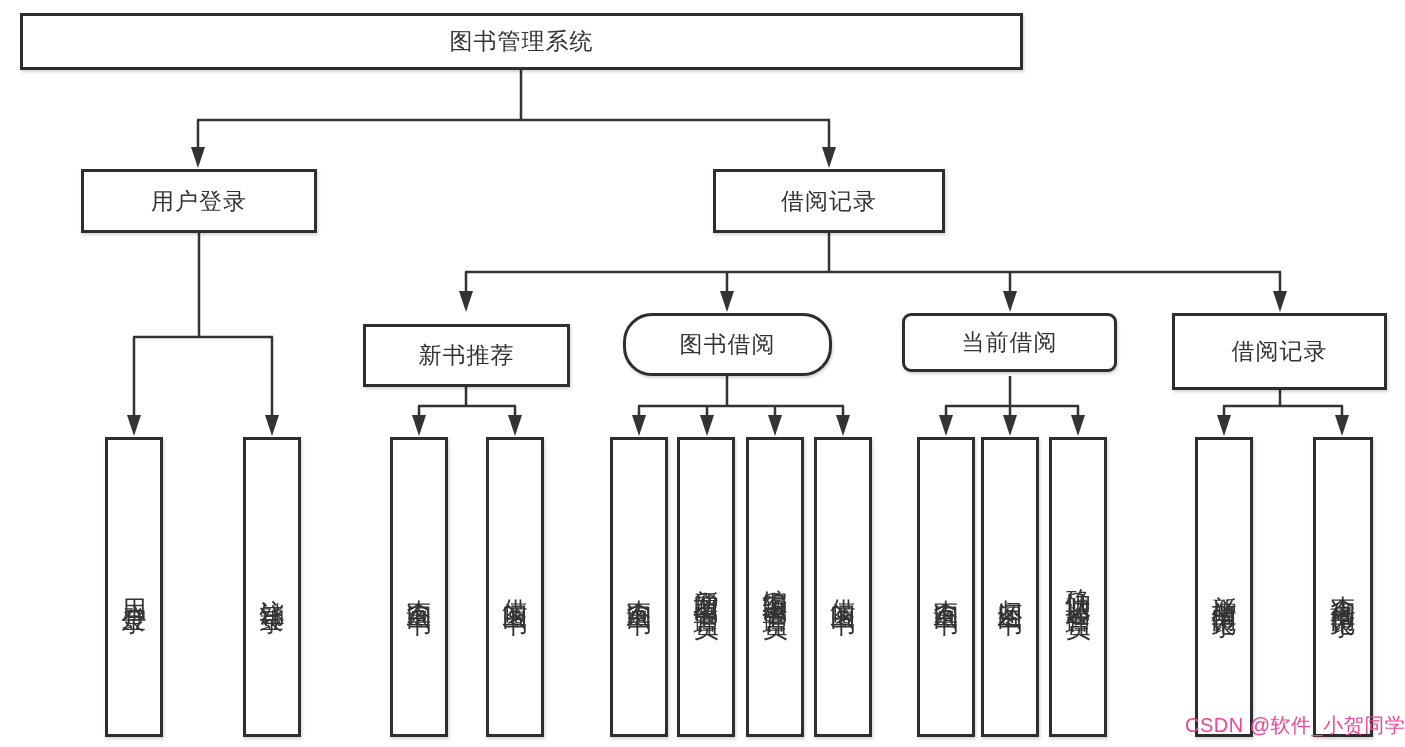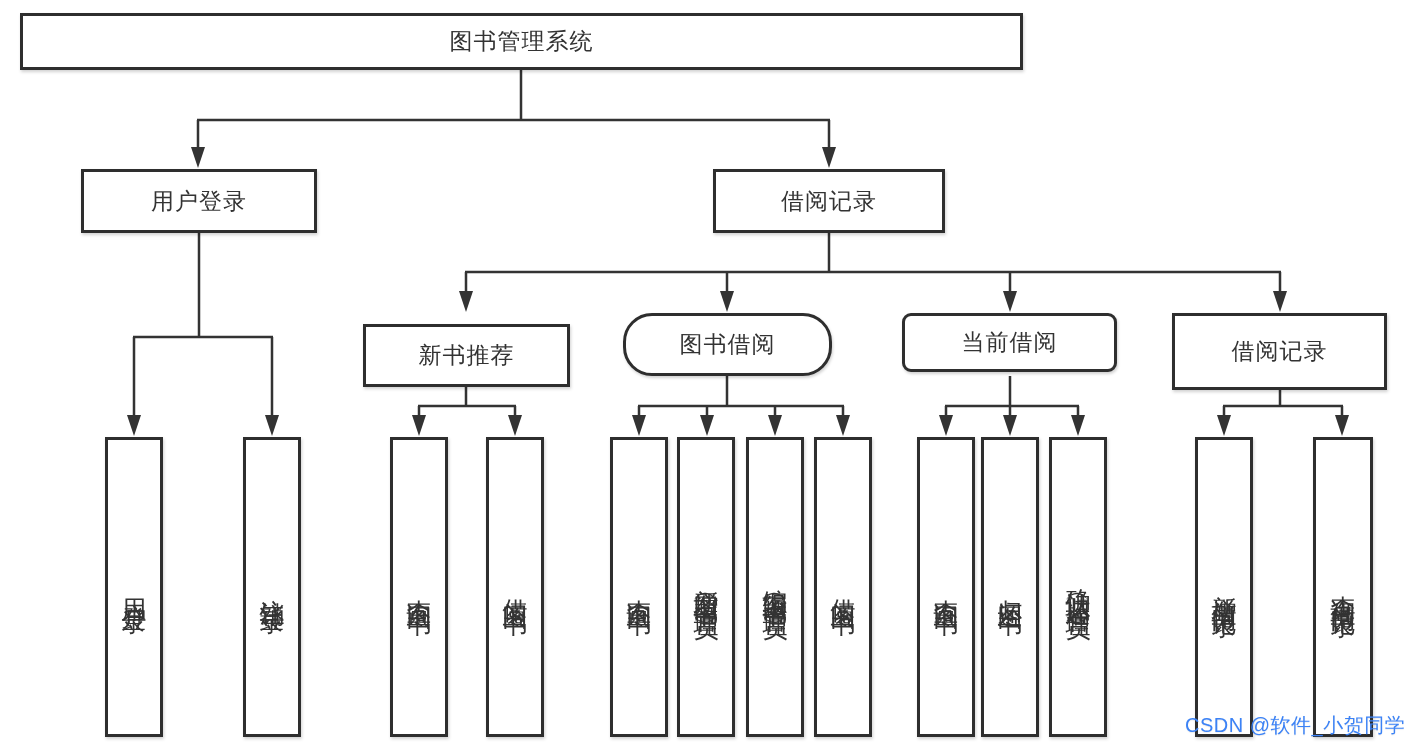--- a/index.html
+++ b/index.html
@@ -43,21 +43,21 @@
     text-orientation: mixed;
     font-size: 25px;
     letter-spacing: 4px;
     line-height: 1;
   }
   #watermark {
     position: absolute;
     left: 1185px;
     top: 712px;
     width: 215px;
-    color: #3b82f6;
+    color: #ec4899;
     font-size: 20px;
     letter-spacing: 0.5px;
     z-index: 3;
     white-space: nowrap;
     text-shadow: 0 1px 1px rgba(0,0,0,0.08);
   }
 </style>
 </head>
 <body>
 

